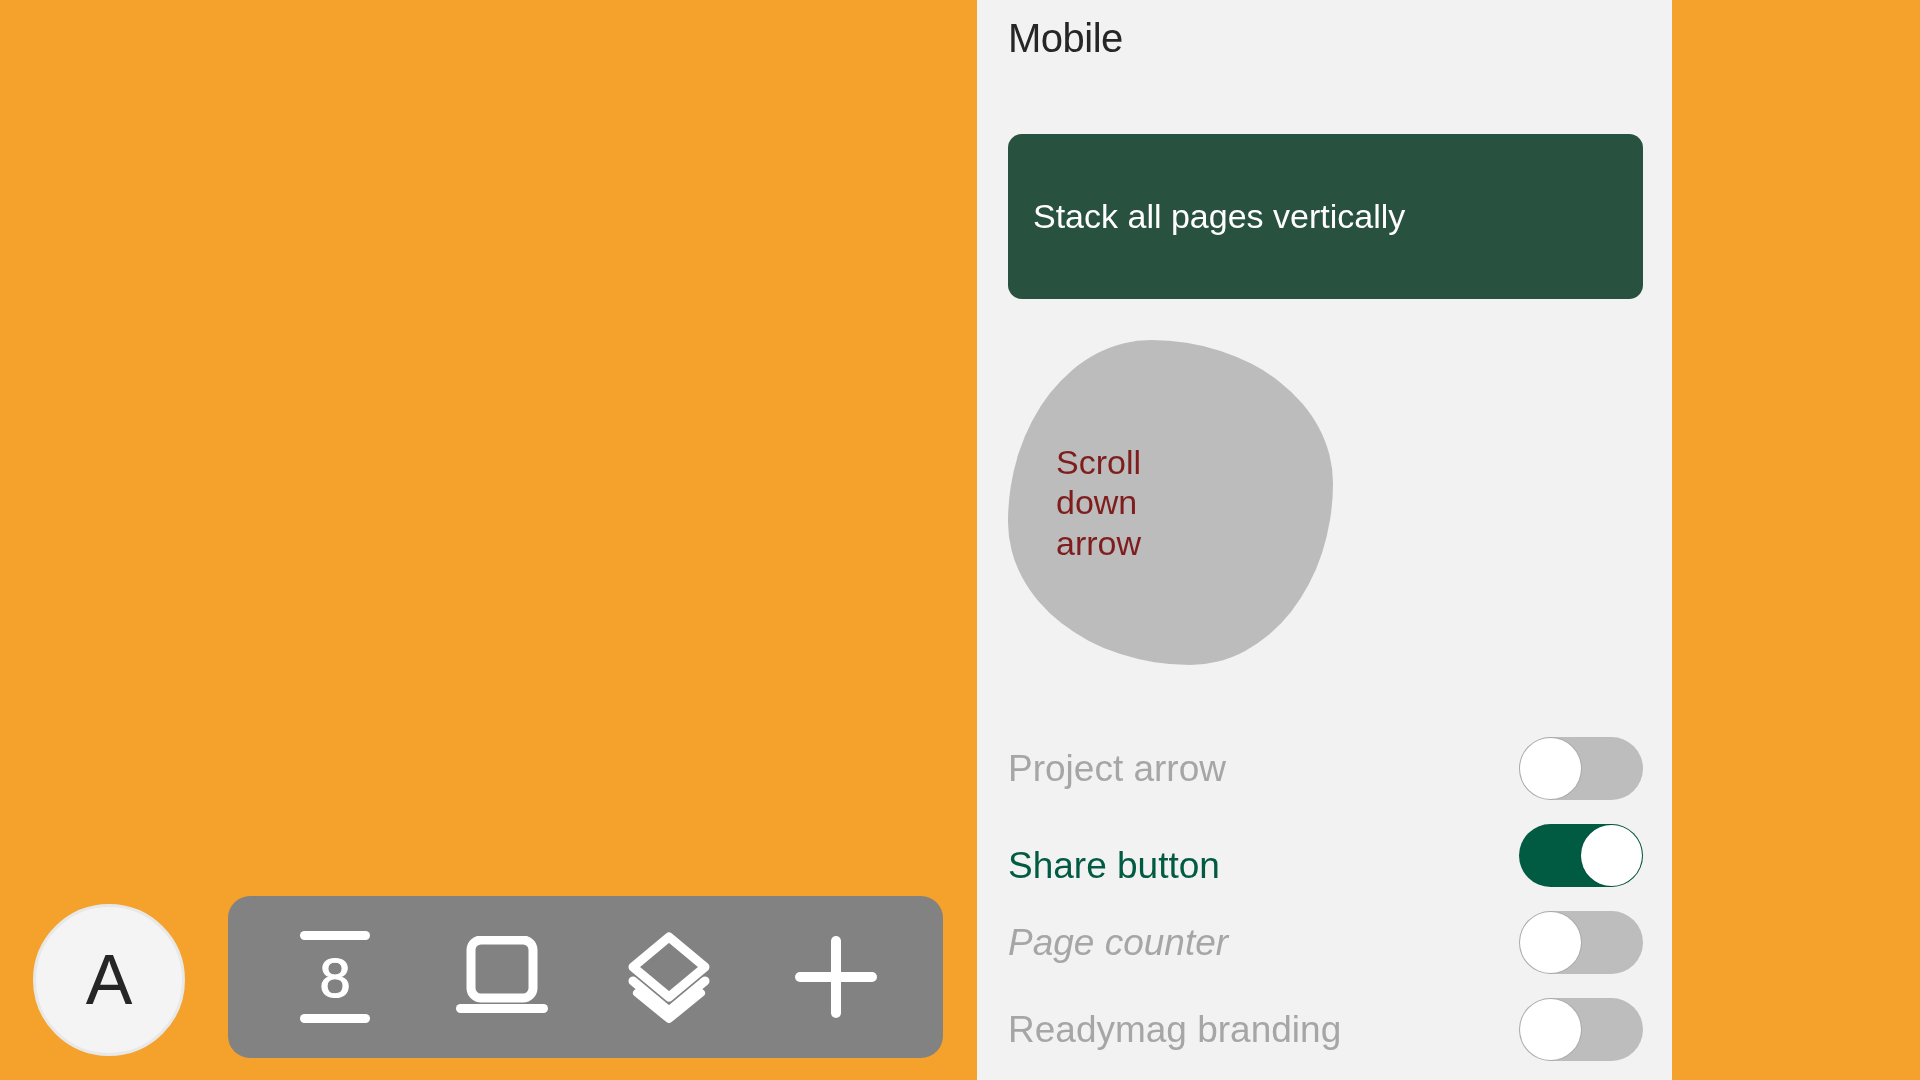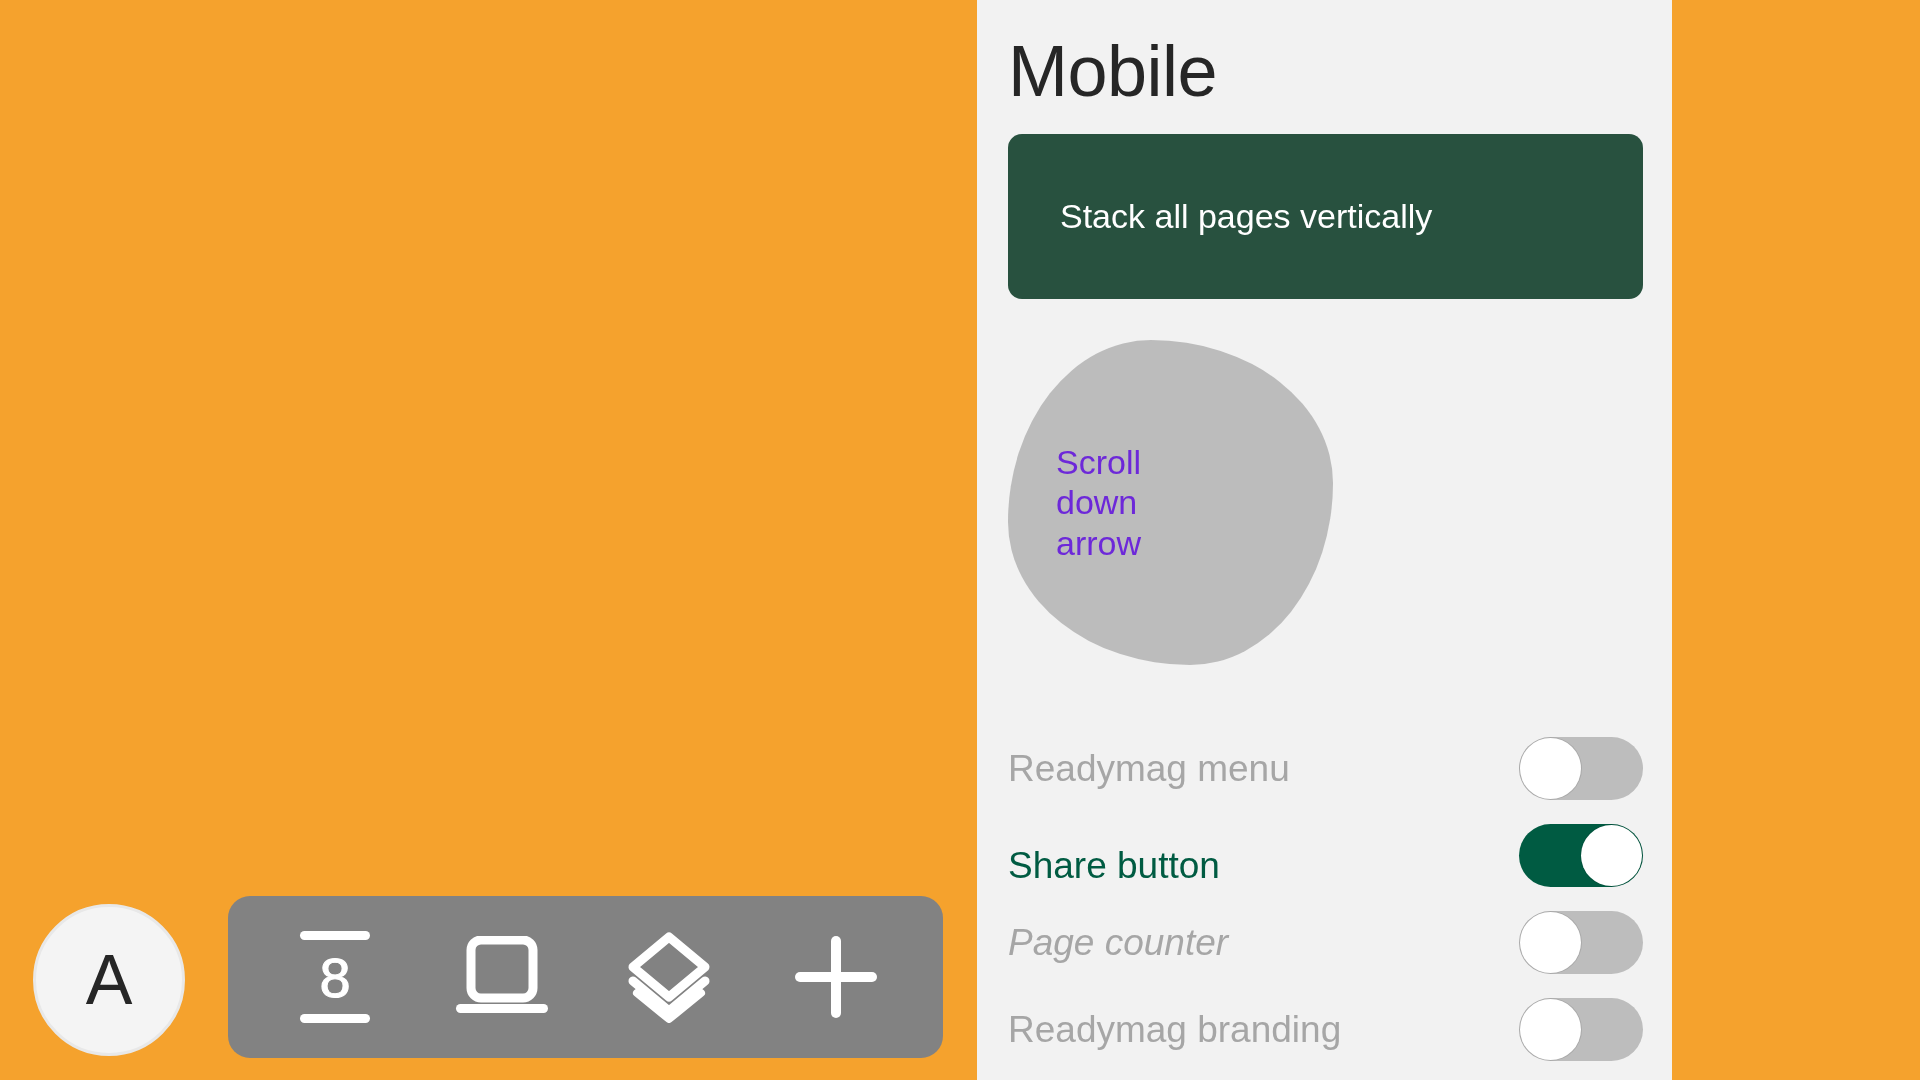--- a/index.html
+++ b/index.html
@@ -91,42 +91,42 @@
     top: 0;
     width: 695px;
     height: 1080px;
     background: #F2F2F2;
     box-sizing: border-box;
     overflow: hidden;
   }
   #panel-title {
     position: absolute;
     left: 31px;
-    top: 32px;
-    font-size: 72px;
+    top: 16px;
+    font-size: 40px;
     font-weight: 400;
     color: #262626;
     letter-spacing: -0.5px;
     line-height: 1.1;
     text-align: right;
   }
 
   #stack-pages-button {
     position: absolute;
     left: 31px;
     top: 134px;
     width: 635px;
     height: 165px;
     background: #28513F;
     border-radius: 14px;
     display: flex;
     align-items: center;
     cursor: pointer;
     box-sizing: border-box;
-    padding-left: 52px;
+    padding-left: 25px;
   }
   #stack-pages-label {
     color: #FFFFFF;
     font-size: 34px;
     font-weight: 400;
     line-height: 1.2;
   }
 
   #scroll-arrow-shape {
     position: absolute;
@@ -137,21 +137,21 @@
     background: #BCBCBC;
     border-radius: 44% 56% 44% 56% / 56% 44% 56% 44%;
     display: flex;
     align-items: center;
     cursor: pointer;
     box-sizing: border-box;
     padding-left: 48px;
     margin-left: 30px;
   }
   #scroll-arrow-label {
-    color: #6d28d9;
+    color: #7f1d1d;
     font-size: 34px;
     font-weight: 400;
     line-height: 1.18;
     max-width: 165px;
   }
 
   
   #toggle-list {
     position: absolute;
     left: 31px;
@@ -258,21 +258,21 @@
   <div id="stack-pages-button" style="background: rgb(40, 81, 63);">
     <span id="stack-pages-label">Stack all pages vertically</span>
   </div>
 
   <div id="scroll-arrow-shape" style="background: rgb(188, 188, 188);">
     <span id="scroll-arrow-label">Scroll down arrow</span>
   </div>
 
   <div id="toggle-list">
       <div class="toggle-row">
-        <span class="toggle-label" style="color: rgb(166, 166, 166);">Readymag menu</span>
+        <span class="toggle-label" style="color: rgb(166, 166, 166);">Project arrow</span>
         <span class="switch" style="background: rgb(189, 189, 189);">
           <span class="knob"></span>
         </span>
       </div>
       <div class="toggle-row on">
         <span class="toggle-label" style="color: rgb(0, 91, 66);">Share button</span>
         <span class="switch on" style="background: rgb(0, 91, 66);">
           <span class="knob"></span>
         </span>
       </div>

